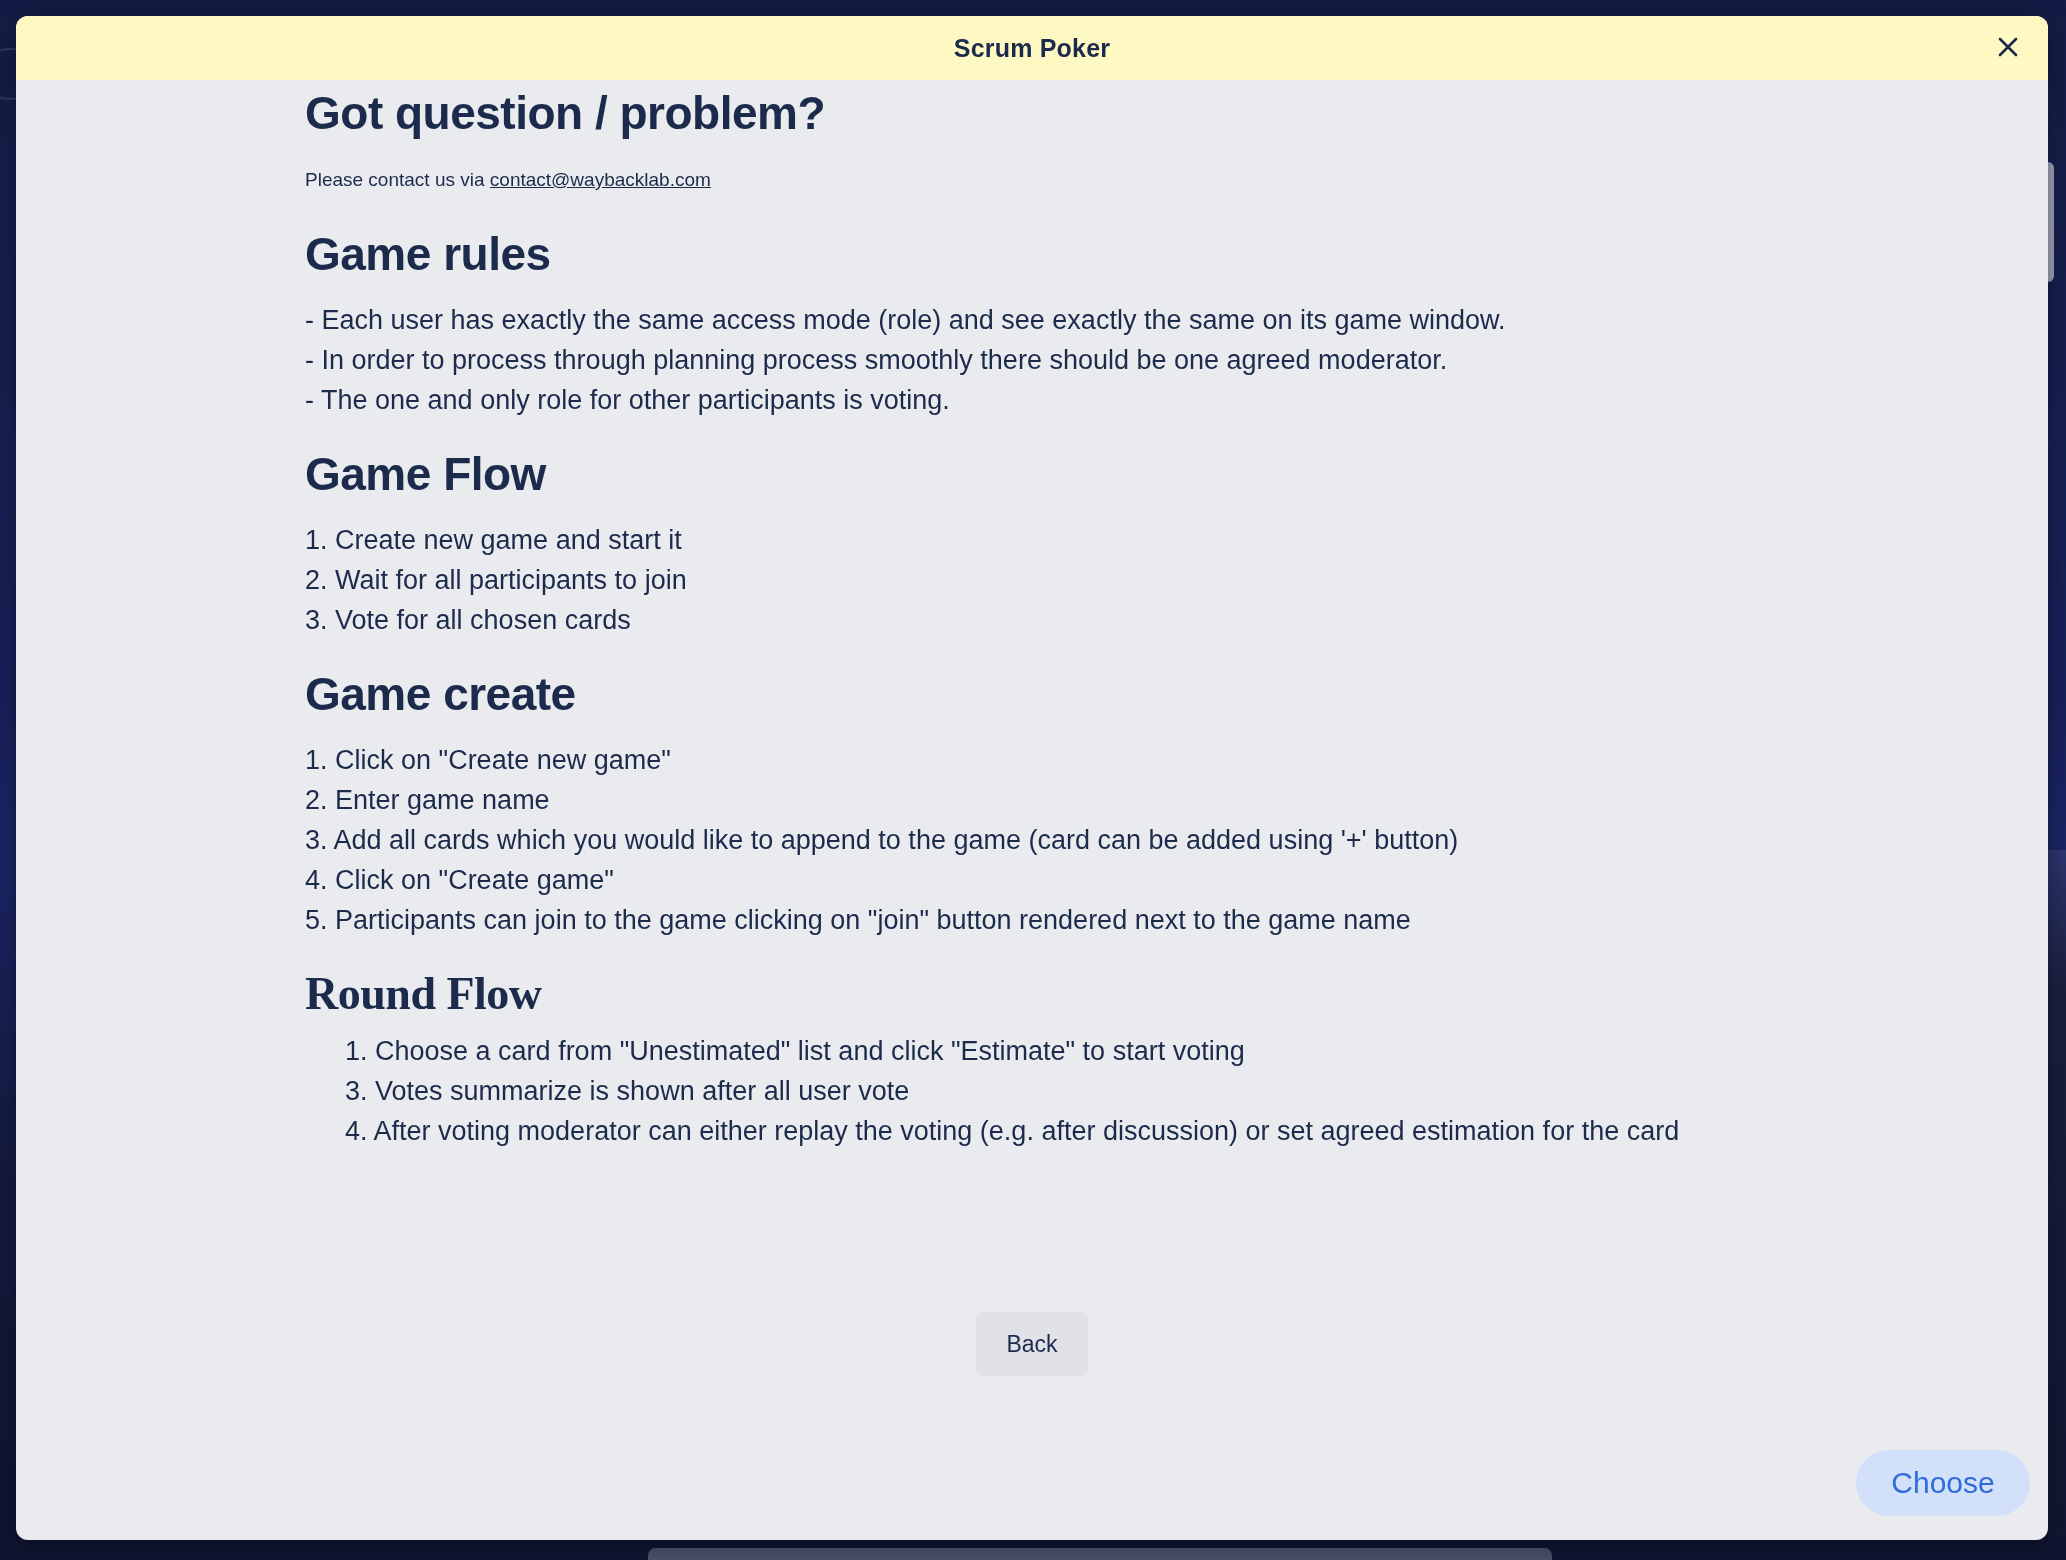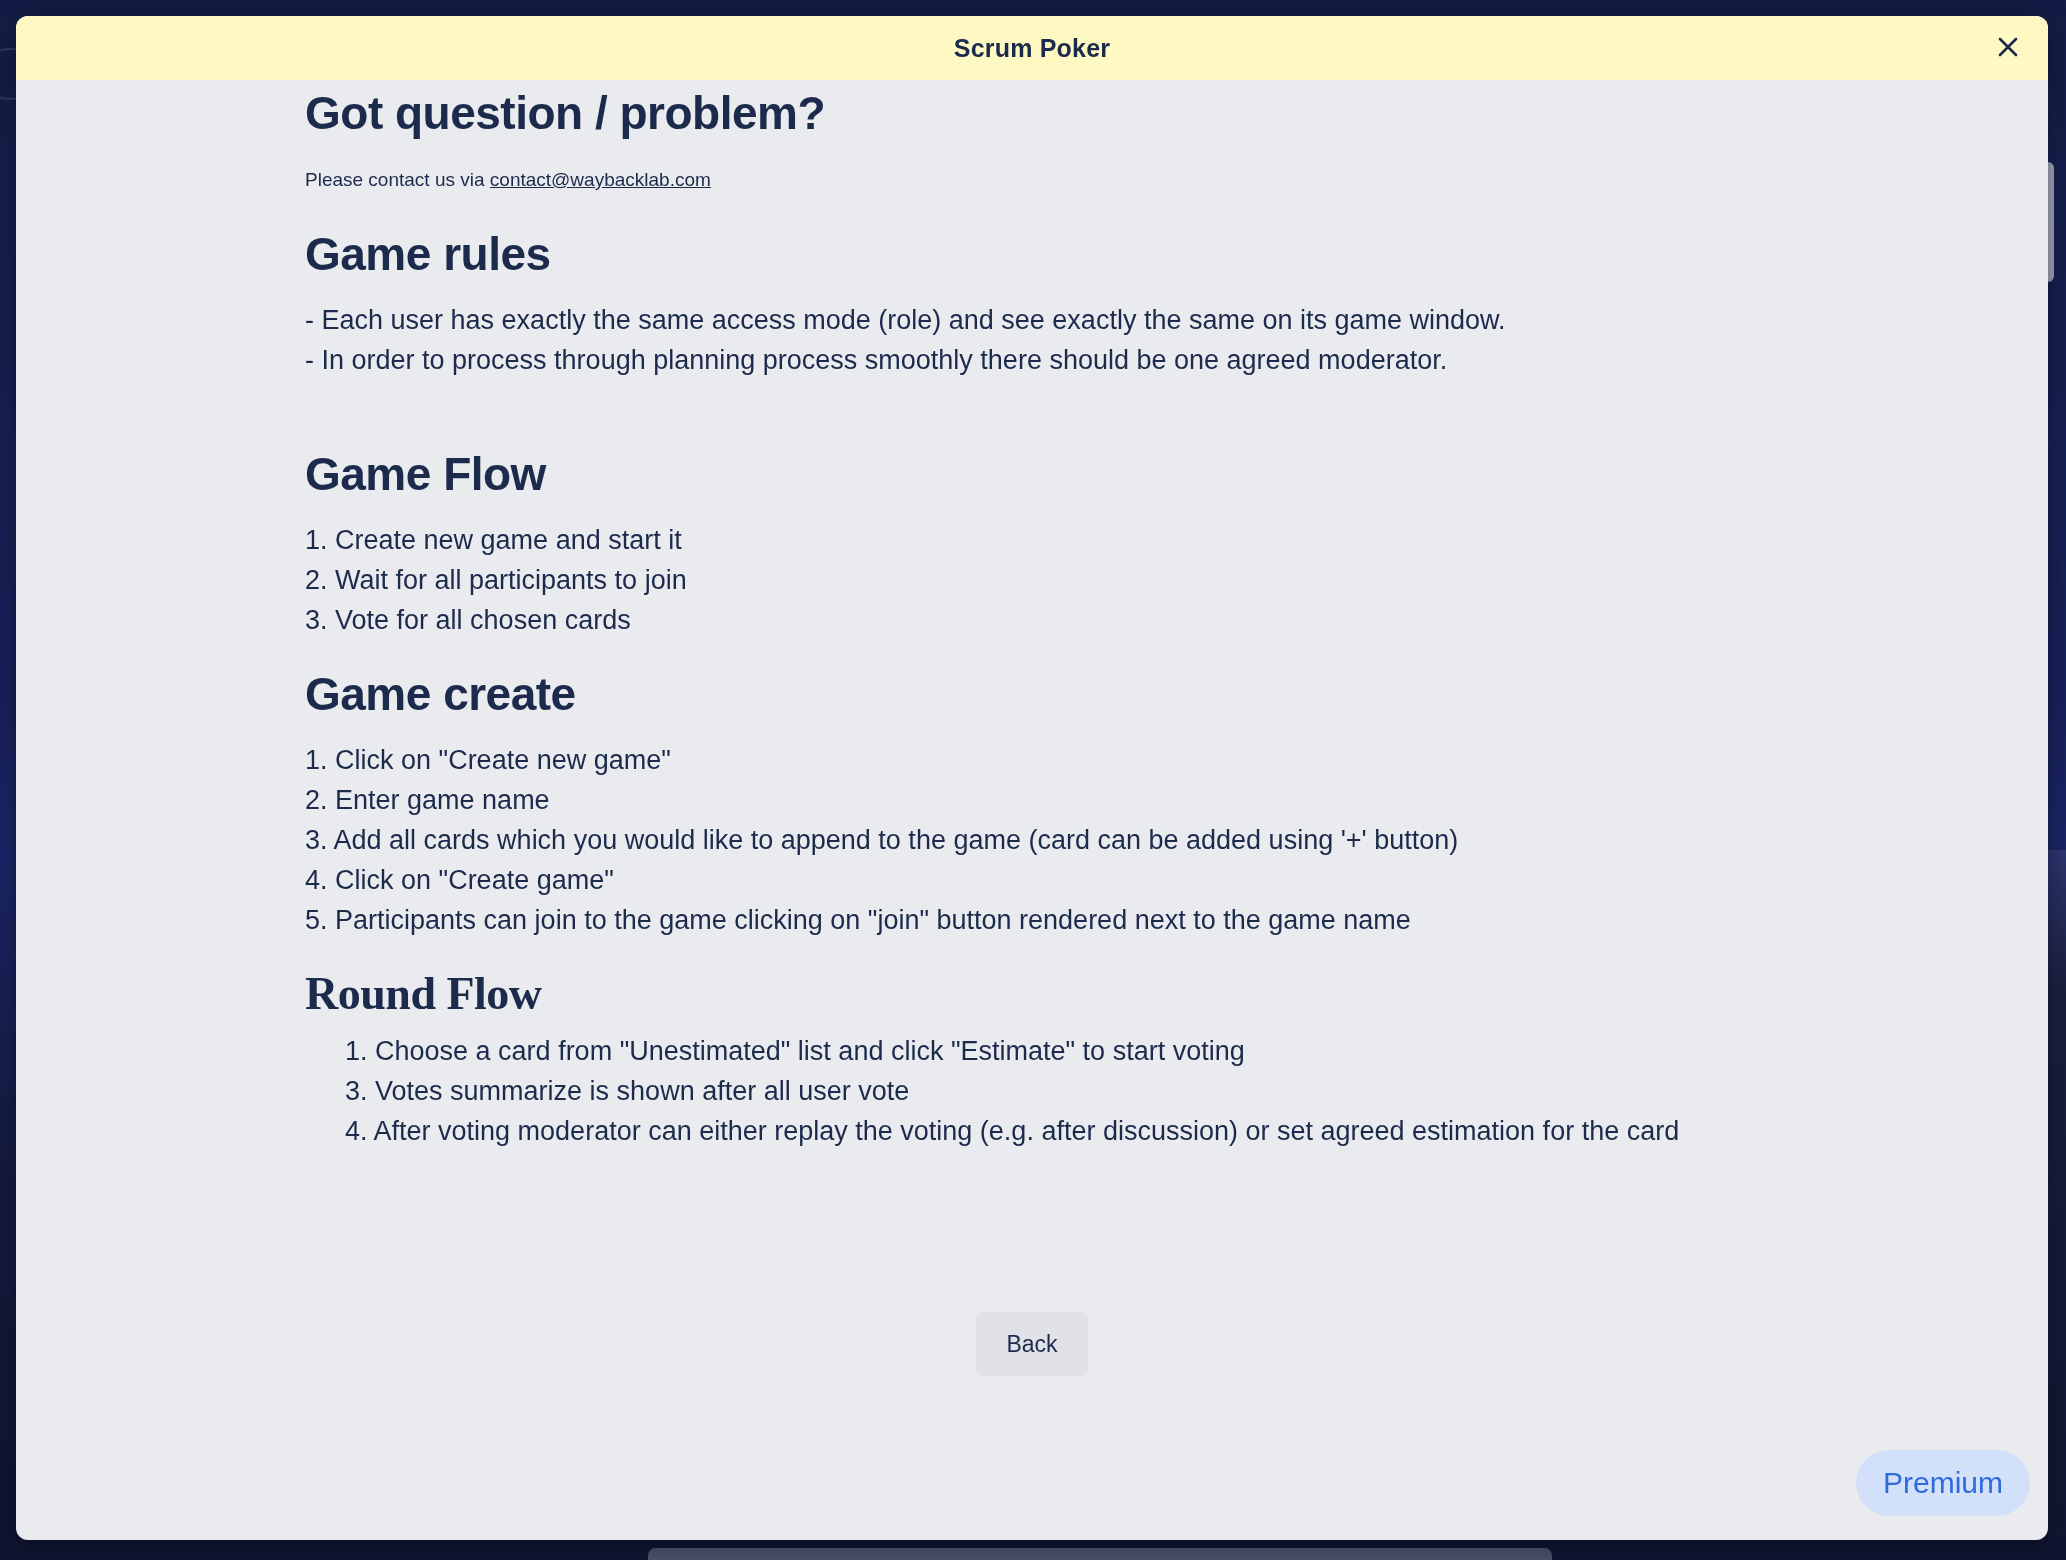--- a/index.html
+++ b/index.html
@@ -100,20 +100,21 @@
 
   <div>
 
     <h2 class="section-title section" style="top:70px;">Got question / problem?</h2>
     <p class="para section" style="top:144px;"><span>Please contact us via </span><a href="#">contact@waybacklab.com</a></p>
 
     <h2 class="section-title section" style="top:211px;">Game rules</h2>
     <ul class="list section" style="top:284px;">
       <li>- Each user has exactly the same access mode (role) and see exactly the same on its game window.</li>
       <li>- In order to process through planning process smoothly there should be one agreed moderator.</li>
+      <li>- The one and only role for other participants is voting.</li>
     </ul>
 
     <h2 class="section-title section" style="top:431px;">Game Flow</h2>
     <ul class="list section" style="top:504px;">
       <li>1. Create new game and start it</li>
       <li>2. Wait for all participants to join</li>
       <li>3. Vote for all chosen cards</li>
     </ul>
 
     <h2 class="section-title section" style="top:651px;">Game create</h2>
@@ -127,14 +128,14 @@
 
     <h2 class="section-title section" style="top:951px;font-family:Liberation Serif, serif;">Round Flow</h2>
     <ul class="list section" style="top:1015px;margin-left:40px;">
       <li>1. Choose a card from "Unestimated" list and click "Estimate" to start voting</li>
       <li>3. Votes summarize is shown after all user vote</li>
       <li>4. After voting moderator can either replay the voting (e.g. after discussion) or set agreed estimation for the card</li>
     </ul>
   </div>
 
   <button class="back-button">Back</button>
-  <button class="premium-button">Premium</button>
+  <button class="premium-button">Choose</button>
 </div>
 
 </body></html>

